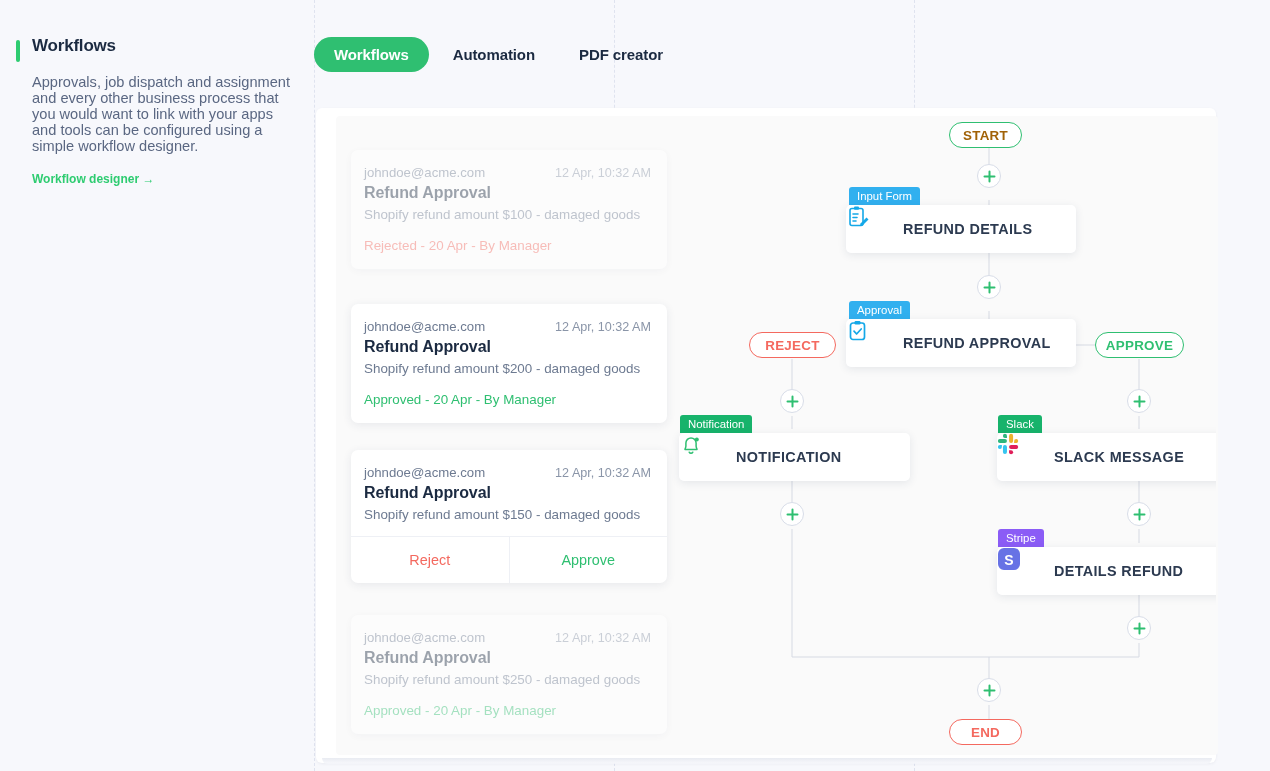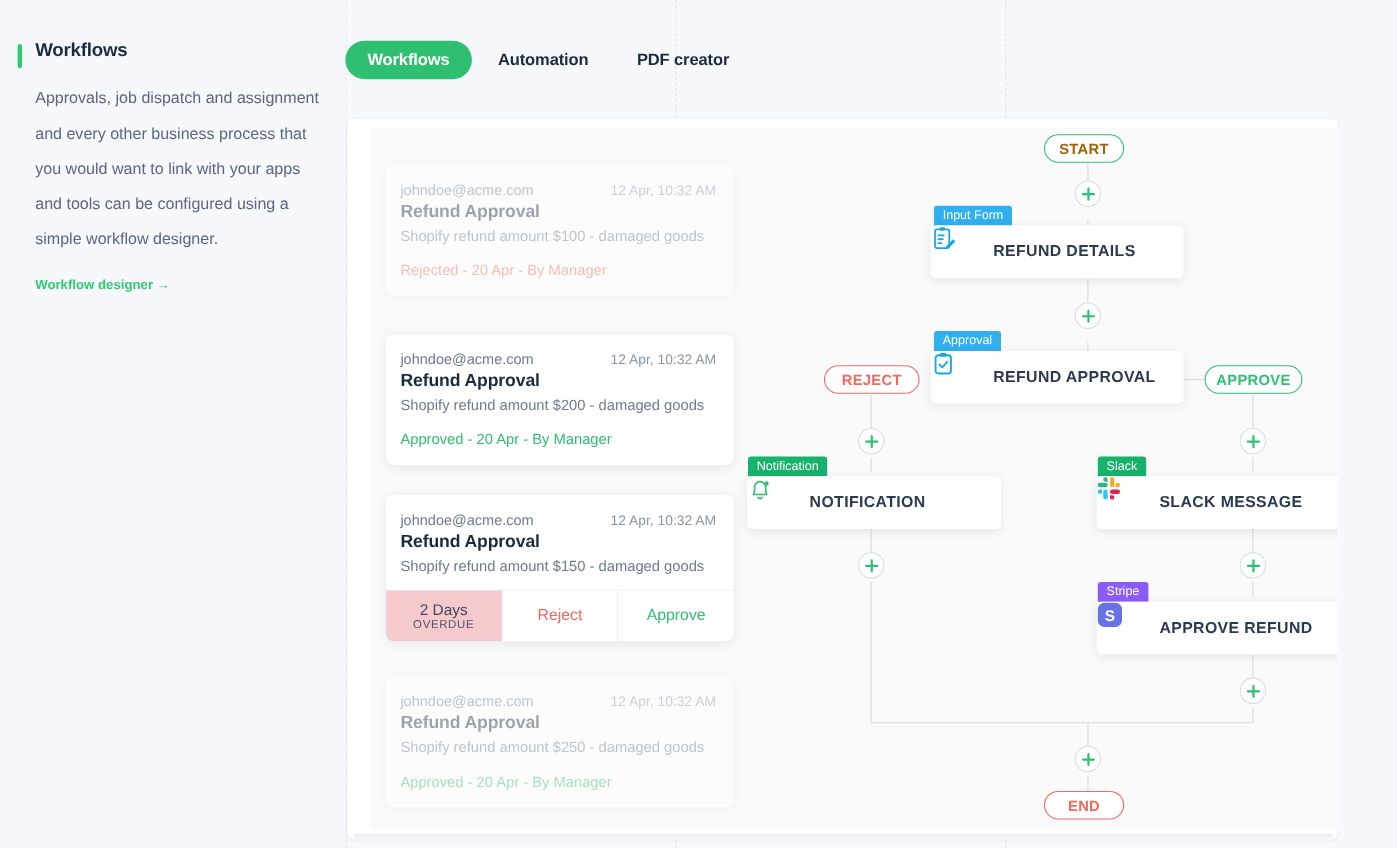--- a/index.html
+++ b/index.html
@@ -20,21 +20,21 @@
 
   
   .sidebar { position: absolute; left: 0; top: 0; width: 314px; height: 771px;
              background: #f7f8fc; }
   .side-inner { position: absolute; left: 16px; top: 36px; width: 290px; }
   .accent-bar { position: absolute; left: 0; top: 4px; width: 4px; height: 22px;
                 background: #2ecc71; border-radius: 2px; }
   .side-title { margin-left: 16px; font-size: 17px; font-weight: bold;
                 color: #1b2a41; letter-spacing: -0.2px; }
   .side-body { margin-left: 16px; margin-top: 18px; font-size: 14.6px;
-               line-height: 32px; color: #5a6782; width: 268px; }
+               line-height: 16px; color: #5a6782; width: 268px; }
   .side-link { margin-left: 16px; margin-top: 18px; display: inline-block;
                font-size: 12px; font-weight: bold; color: #2ecc71;
                text-decoration: none; cursor: pointer; }
 
   
   .tabs { position: absolute; left: 314px; top: 38px; height: 32px;
           display: flex; align-items: center; gap: 0px; }
   .tab { font-size: 15px; font-weight: bold; color: #1b2a41;
          padding: 9px 20px; border-radius: 18px; cursor: pointer;
          white-space: nowrap; letter-spacing: -0.1px; }
@@ -180,24 +180,20 @@
     <div class="card" style="top:300px;">
       <div class="card-body" style="padding-bottom:14px;">
         <div class="card-row1">
           <span class="card-email">johndoe@acme.com</span>
           <span class="card-time">12 Apr, 10:32 AM</span>
         </div>
         <div class="card-title">Refund Approval</div>
         <div class="card-desc">Shopify refund amount $150 - damaged goods</div>
       </div>
       <div class="card-actions">
-        <div class="act act-overdue">
-          <span class="a-main">2 Days</span>
-          <span class="a-sub">OVERDUE</span>
-        </div>
         <div class="act act-reject">Reject</div>
         <div class="act act-approve">Approve</div>
       </div>
     </div>
 
     <div class="card faded-bottom" style="top:465px;">
       <div class="card-body">
         <div class="card-row1">
           <span class="card-email">johndoe@acme.com</span>
           <span class="card-time">12 Apr, 10:32 AM</span>
@@ -341,21 +337,21 @@
     </div>
 
     <div class="tag purple" style="left:682px; top:421px;">Stripe</div>
     <div class="node" style="left:681px; top:439px; width:231px;">
       <span class="nicon">
         <svg width="24" height="24" viewBox="0 0 24 24">
           <rect x="1" y="1" width="22" height="22" rx="6" fill="#6772e5"></rect>
           <text x="12" y="17.5" font-family="'Liberation Sans',sans-serif" font-size="14" font-weight="bold" fill="#ffffff" text-anchor="middle">S</text>
         </svg>
       </span>
-      <span class="nlabel">APPROVE REFUND</span>
+      <span class="nlabel">DETAILS REFUND</span>
     </div>
 
     <div class="plus" style="left:811px; top:508px;">
       <svg width="13" height="13" viewBox="0 0 13 13">
           <path d="M6.5 1.5v10M1.5 6.5h10" stroke="#2fbf71" stroke-width="2" stroke-linecap="round"></path>
         </svg>
     </div>
 
     <div class="plus" style="left:661px; top:570px;">
       <svg width="13" height="13" viewBox="0 0 13 13">

